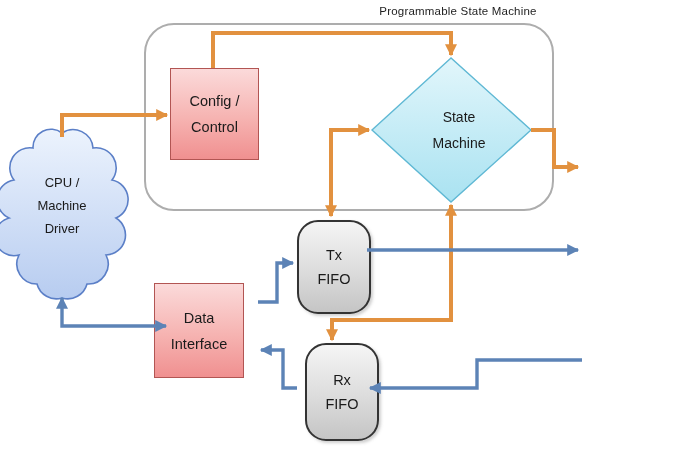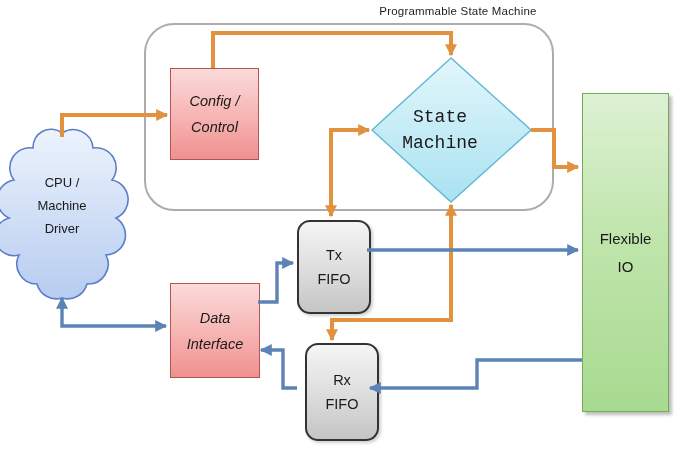--- a/index.html
+++ b/index.html
@@ -18,42 +18,42 @@
     font-size:11.5px;color:#1e1e1e;letter-spacing:0.2px;z-index:4;
   }
   
   .node{
     display:flex;align-items:center;justify-content:center;text-align:center;
     white-space:pre-line;z-index:2;
   }
   .pink{
     background:linear-gradient(to bottom,#FBDADA 0%,#F6B3B1 55%,#F09090 100%);
     border:1.5px solid #B25553;
-    font-size:14.5px;line-height:26px;font-style:italic;
+    font-size:14.5px;line-height:26px;
   }
   .cfg-box{left:170px;top:68px;width:87px;height:90px;}
-  .dif-box{left:170px;top:283px;width:88px;height:93px;}
+  .dif-box{left:154px;top:283px;width:88px;height:93px;}
   .grayfifo{
     background:linear-gradient(to bottom,#F5F5F5 0%,#DCDCDC 55%,#C5C5C5 100%);
-    border:2px solid #333;border-radius:13px;
+    border:2px solid #333;border-radius:21px;
     font-size:14.5px;line-height:24px;
     box-shadow:2px 2px 3px rgba(120,120,120,.35);
   }
   .tx-box{left:297px;top:220px;width:70px;height:90px;}
   .rx-box{left:297px;top:343px;width:70px;height:94px;margin-left:8px;}
   .green{
     left:582px;top:93px;width:85px;height:317px;
     background:linear-gradient(to bottom,#DDF1D3 0%,#C0E5AC 45%,#A8DA90 100%);
     border:1px solid #74A85A;
     box-shadow:3px 3px 3px rgba(110,110,110,.45);
     font-size:15px;line-height:28px;
   }
   .diamond-label{
-    left:380px;top:104px;width:120px;height:52px;
-    font-size:18px;line-height:26px;z-index:4;font-family:Liberation Mono, monospace;
+    left:399px;top:104px;width:120px;height:52px;
+    font-size:14px;line-height:26px;z-index:4;
   }
   .cloud-label{
     left:12px;top:170px;width:100px;height:70px;
     font-size:13px;line-height:23px;z-index:4;
   }
   svg.wires{left:0;top:0;z-index:3;pointer-events:none;}
   .co{fill:none;stroke:#E2913F;stroke-width:4px;}
   .cb{fill:none;stroke:#5C83B6;stroke-width:3.4px;}
   .shape-cloud{fill:url(#gradCloud);stroke:#5B7FC7;stroke-width:1.6px;}
   .shape-diamond{fill:url(#gradDiamond);stroke:#5FB8D4;stroke-width:1.4px;}
@@ -67,22 +67,20 @@
   <div class="abs psm-label">Programmable State Machine</div>
 
   <div class="abs node pink cfg-box">Config /
 Control</div>
   <div class="abs node pink dif-box">Data
 Interface</div>
   <div class="abs node grayfifo tx-box">Tx
 FIFO</div>
   <div class="abs node grayfifo rx-box">Rx
 FIFO</div>
-  <div class="abs node green">Flexible
-IO</div>
 
   <svg class="abs wires" width="683" height="455" viewBox="0 0 683 455">
     <defs>
       <linearGradient id="gradCloud" x1="0" y1="0" x2="0" y2="1">
         <stop offset="0" stop-color="#ECF3FD"></stop>
         <stop offset="1" stop-color="#B7CCF0"></stop>
       </linearGradient>
       <linearGradient id="gradDiamond" x1="0" y1="0" x2="0" y2="1">
         <stop offset="0" stop-color="#E2F6FB"></stop>
         <stop offset="1" stop-color="#A9E2F1"></stop>

